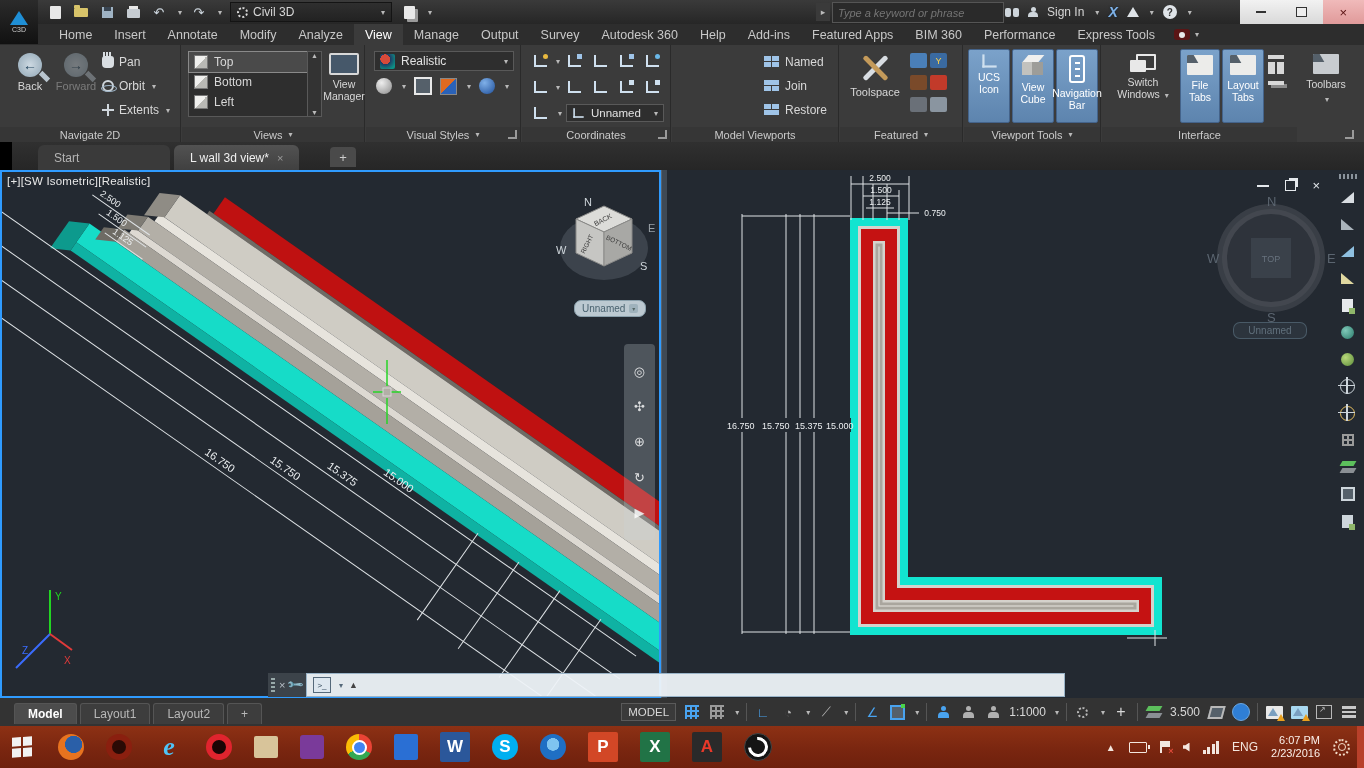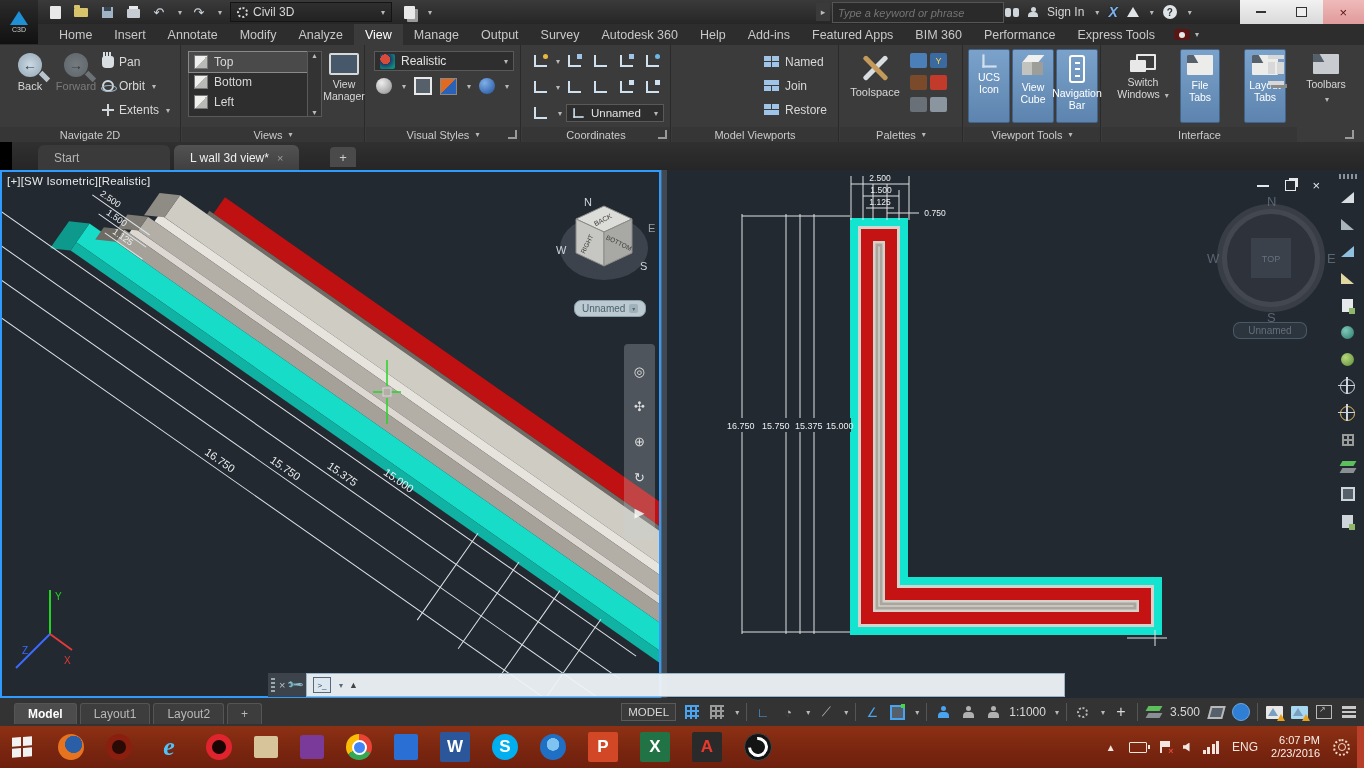--- a/index.html
+++ b/index.html
@@ -491,21 +491,21 @@
       </div>
       <div class="smallrow" style="left:70px;top:30px;gap:3px;">
         <span class="pmini" style="background:#7a4a2a;"></span>
         <span class="pmini" style="background:#c23a2a;"></span>
       </div>
       <div class="smallrow" style="left:70px;top:52px;gap:3px;">
         <span class="pmini" style="background:#6a7078;"></span>
         <span class="pmini" style="background:#8a95a0;"></span>
       </div>
       <div class="plabel">
-        <span>Palettes</span>
+        <span>Featured</span>
           <span class="caret">▾</span>
       </div>
     </div>
 
     <div class="panel" style="left:964px;width:137px;">
       <div class="bluebig" style="left:4px;">
         <span class="Lax" style="transform:scale(1.1);"></span>
         <span>UCS Icon</span>
       </div>
       <div class="bluebig" style="left:48px;">
@@ -532,21 +532,21 @@
 
     <div class="panel" style="left:1102px;width:255px;border-right:none;">
       <div class="graybig" style="left:8px;width:66px;">
         <span class="swwin"></span>
         <span><span>Switch Windows</span> <span class="caret">▾</span></span>
       </div>
       <div class="bluebig" style="left:78px;width:40px;">
         <span class="ftico"></span>
         <span>File Tabs</span>
       </div>
-      <div class="bluebig" style="left:120px;width:42px;margin-left:22px;">
+      <div class="bluebig" style="left:120px;width:42px;">
         <span class="ftico"></span>
         <span>Layout Tabs</span>
       </div>
       <div class="abs" style="left:166px;top:8px;display:flex;flex-direction:column;">
         <span class="stackm"></span>
         <span class="stackm" style="width:7px;box-shadow:9px 0 #d8d8d8;height:12px;"></span>
         <span class="stackm" style="box-shadow:3px 3px 0 #8a8a8a;margin-top:6px;"></span>
       </div>
       <div class="graybig" style="left:196px;width:56px;">
         <span class="ftico" style="background:#c8ccd0;"></span>

